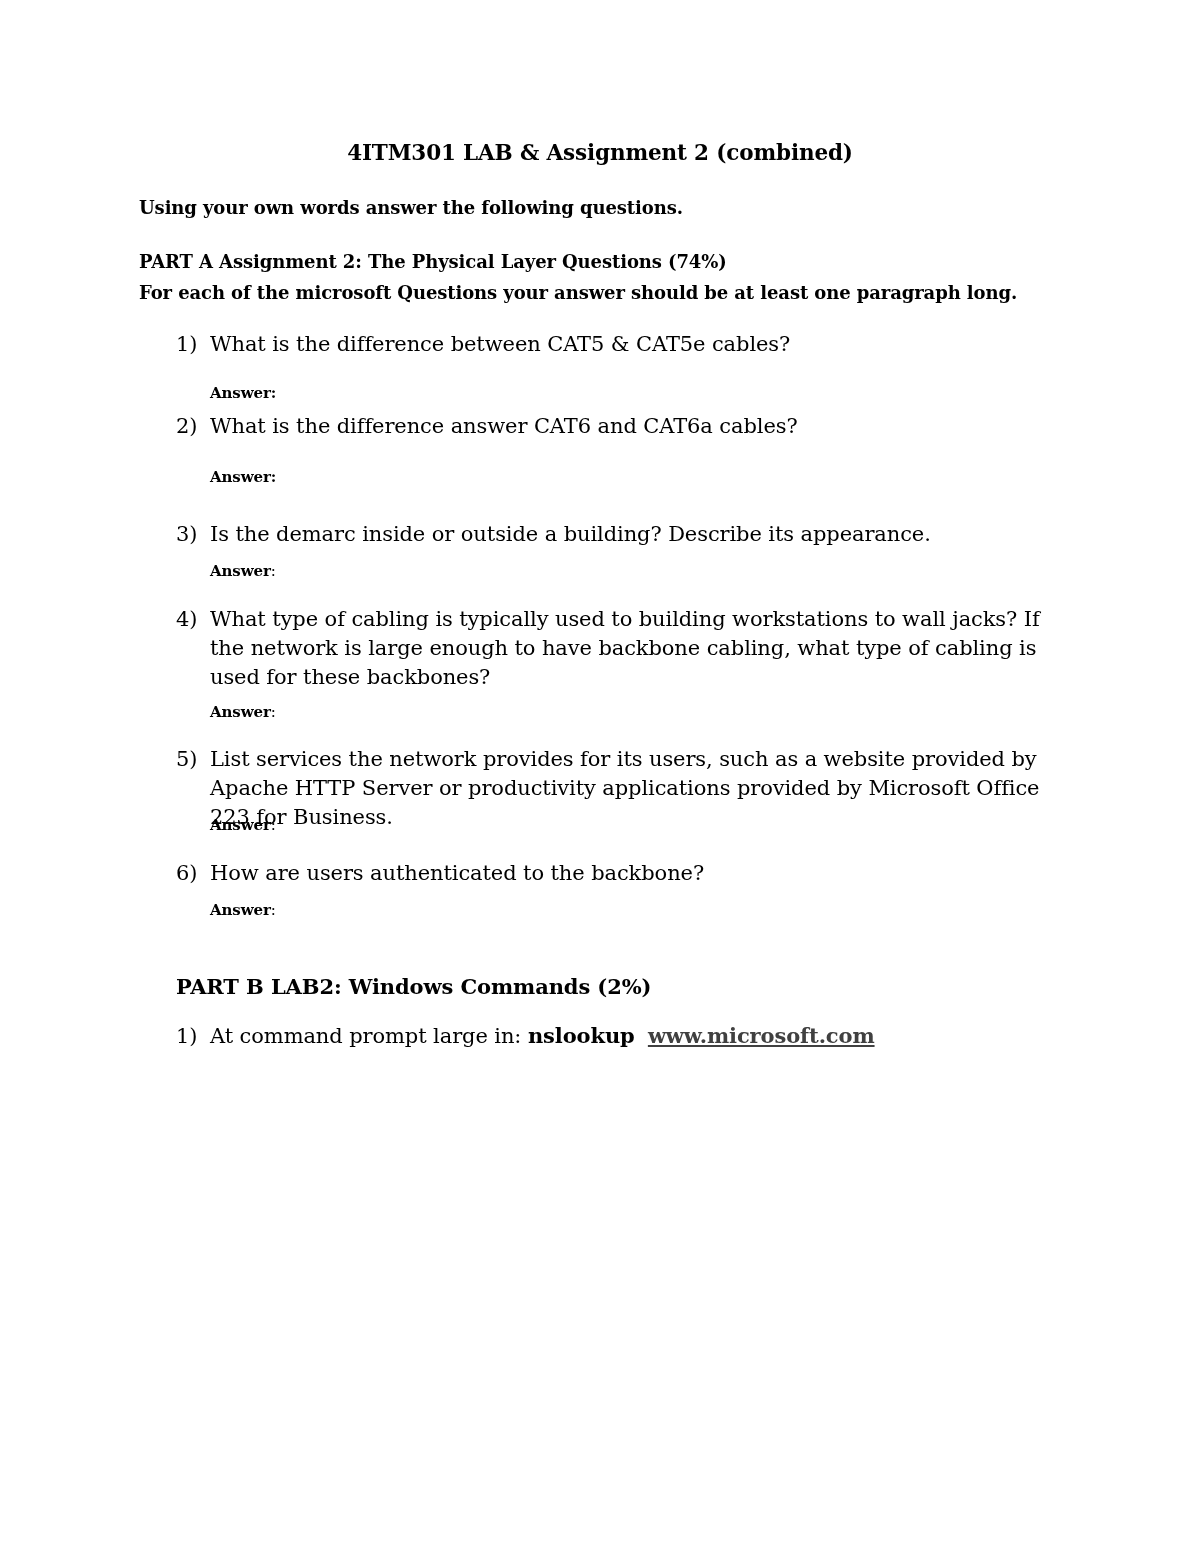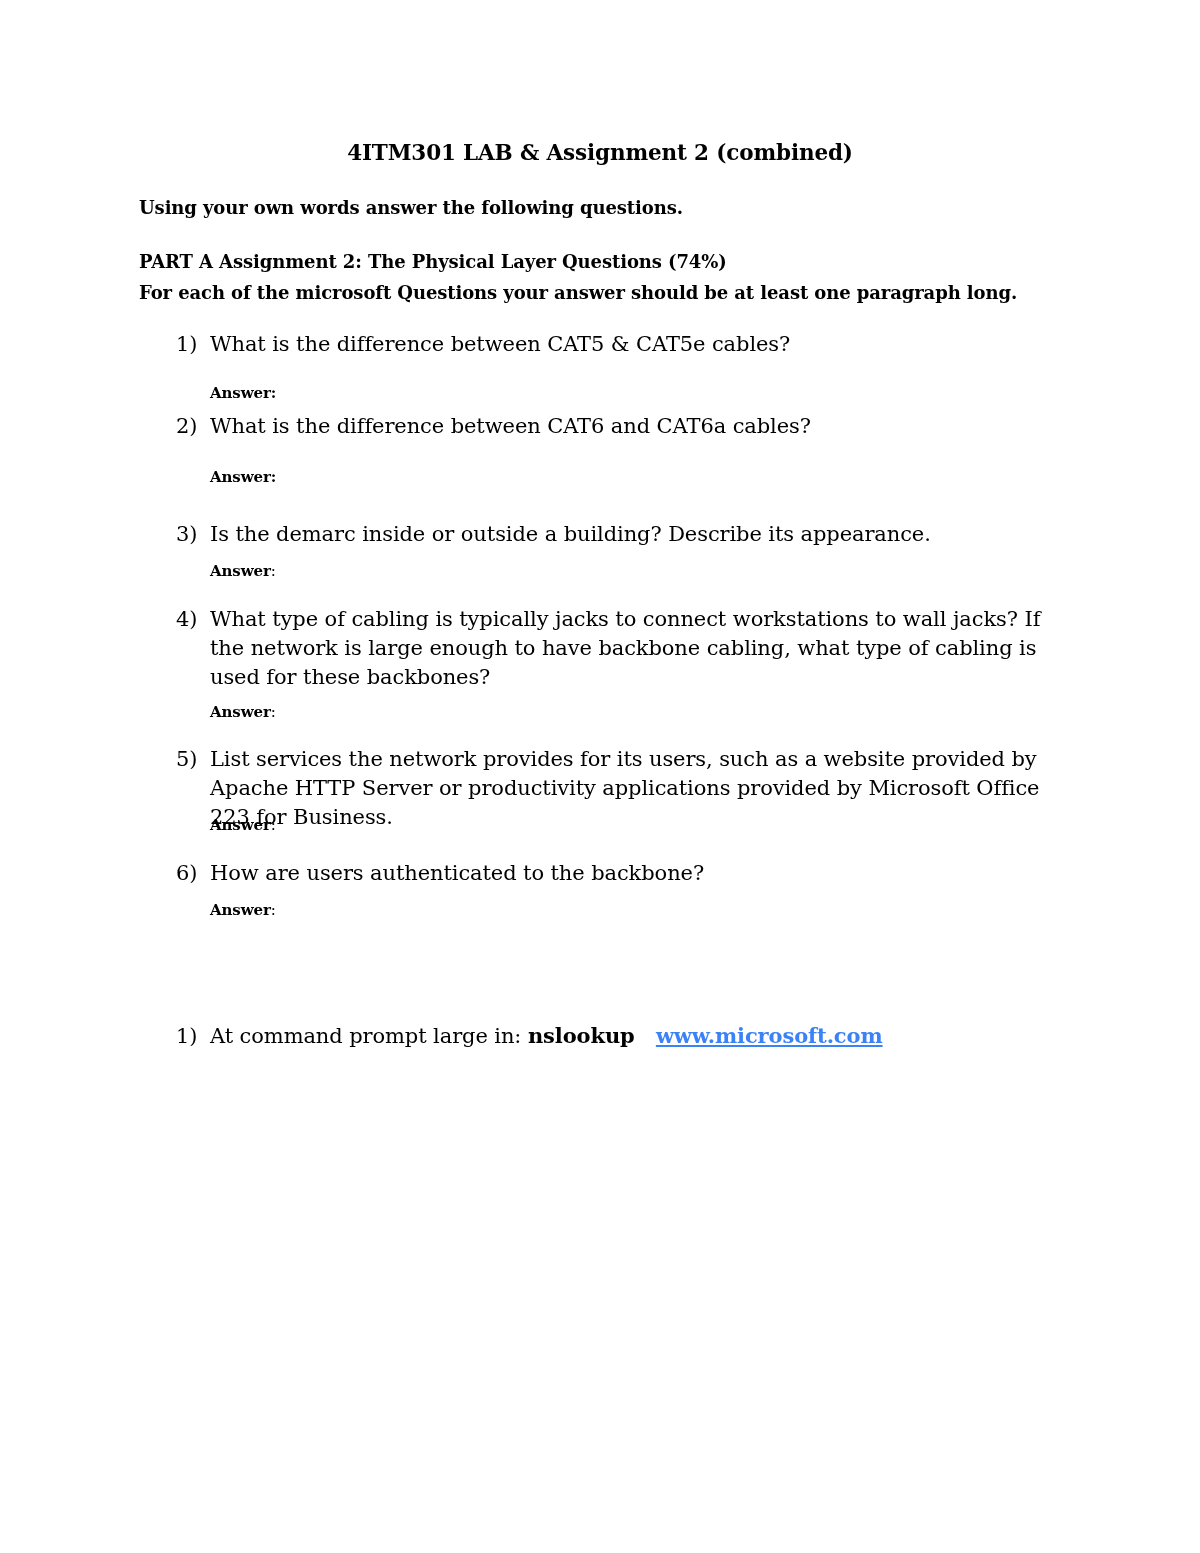--- a/index.html
+++ b/index.html
@@ -101,24 +101,23 @@
     font-size: 21px;
     font-weight: bold;
     line-height: 1.32;
     letter-spacing: -0.1px;
   }
 
   
   .b { font-weight: bold; }
 
   .link {
-    color: #3b82f6;
+    color: #404040;
     font-weight: bold;
     text-decoration: underline;
-    margin-left: 8px;
   }
 
   
   .y-q1   { top: 330px; }
   .y-a1   { top: 384px; }
   .y-q2   { top: 412px; }
   .y-a2   { top: 468px; }
   .y-q3   { top: 520px; }
   .y-a3   { top: 562px; }
   .y-q4   { top: 605px; }
@@ -145,37 +144,37 @@
   <div class="list-item y-q1">
     <span class="num">1)</span>
     <span class="body">What is the difference between CAT5 &amp; CAT5e cables?</span>
   </div>
   <div class="answer y-a1">
     <span class="lbl">Answer</span><span class="colon-bold">:</span>
   </div>
 
   <div class="list-item y-q2">
     <span class="num">2)</span>
-    <span class="body">What is the difference between CAT6 and CAT6a cables?</span>
+    <span class="body">What is the difference answer CAT6 and CAT6a cables?</span>
   </div>
   <div class="answer y-a2">
     <span class="lbl">Answer</span><span class="colon-bold">:</span>
   </div>
 
   <div class="list-item y-q3">
     <span class="num">3)</span>
     <span class="body">Is the demarc inside or outside a building? Describe its appearance.</span>
   </div>
   <div class="answer y-a3">
     <span class="lbl">Answer</span><span class="colon-thin">:</span>
   </div>
 
   <div class="list-item y-q4">
     <span class="num">4)</span>
-    <span class="body">What type of cabling is typically jacks to connect workstations to wall jacks? If the network is large enough to have backbone cabling, what type of cabling is used for these backbones?</span>
+    <span class="body">What type of cabling is typically used to building workstations to wall jacks? If the network is large enough to have backbone cabling, what type of cabling is used for these backbones?</span>
   </div>
   <div class="answer y-a4">
     <span class="lbl">Answer</span><span class="colon-thin">:</span>
   </div>
 
   <div class="list-item y-q5">
     <span class="num">5)</span>
     <span class="body">List services the network provides for its users, such as a website provided by Apache HTTP Server or productivity applications provided by Microsoft Office 223 for Business.</span>
   </div>
   <div class="answer y-a5">
@@ -183,19 +182,20 @@
   </div>
 
   <div class="list-item y-q6">
     <span class="num">6)</span>
     <span class="body">How are users authenticated to the backbone?</span>
   </div>
   <div class="answer y-a6">
     <span class="lbl">Answer</span><span class="colon-thin">:</span>
   </div>
 
+  <div class="partb-heading y-pb">PART B LAB2: Windows Commands (2%)</div>
 
   <div class="list-item y-pb1">
     <span class="num">1)</span>
     <span class="body"><span>At command prompt large in: </span><span class="b">nslookup</span><span>&nbsp;&nbsp;</span><a class="link" href="#">www.microsoft.com</a></span>
   </div>
 
 </div>
 
 </body></html>

